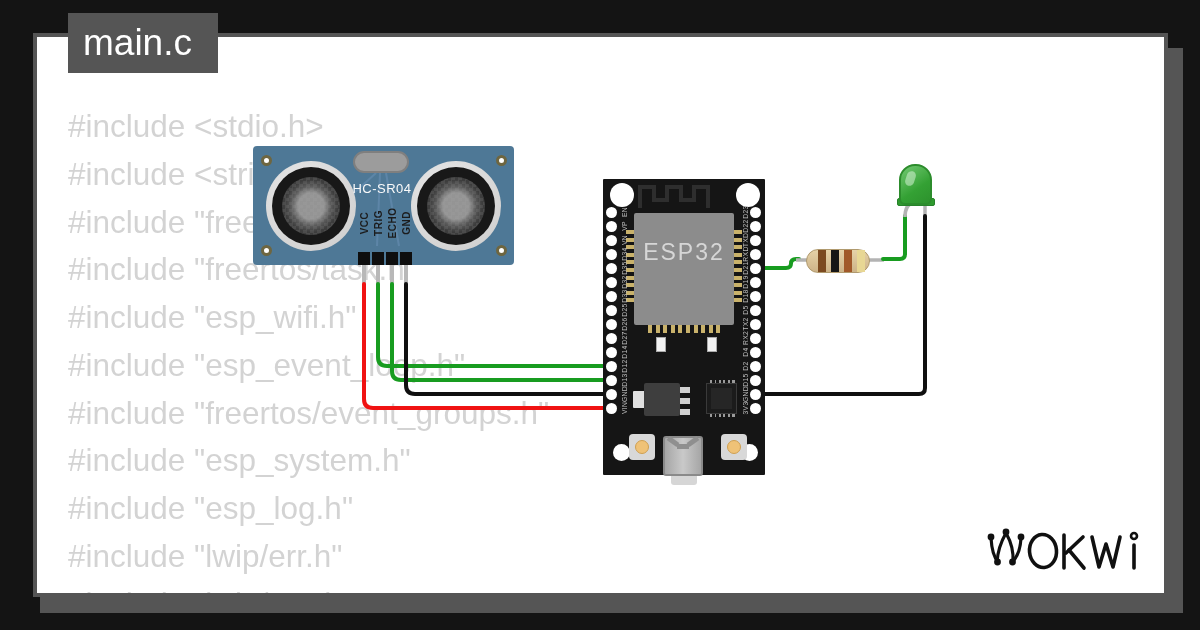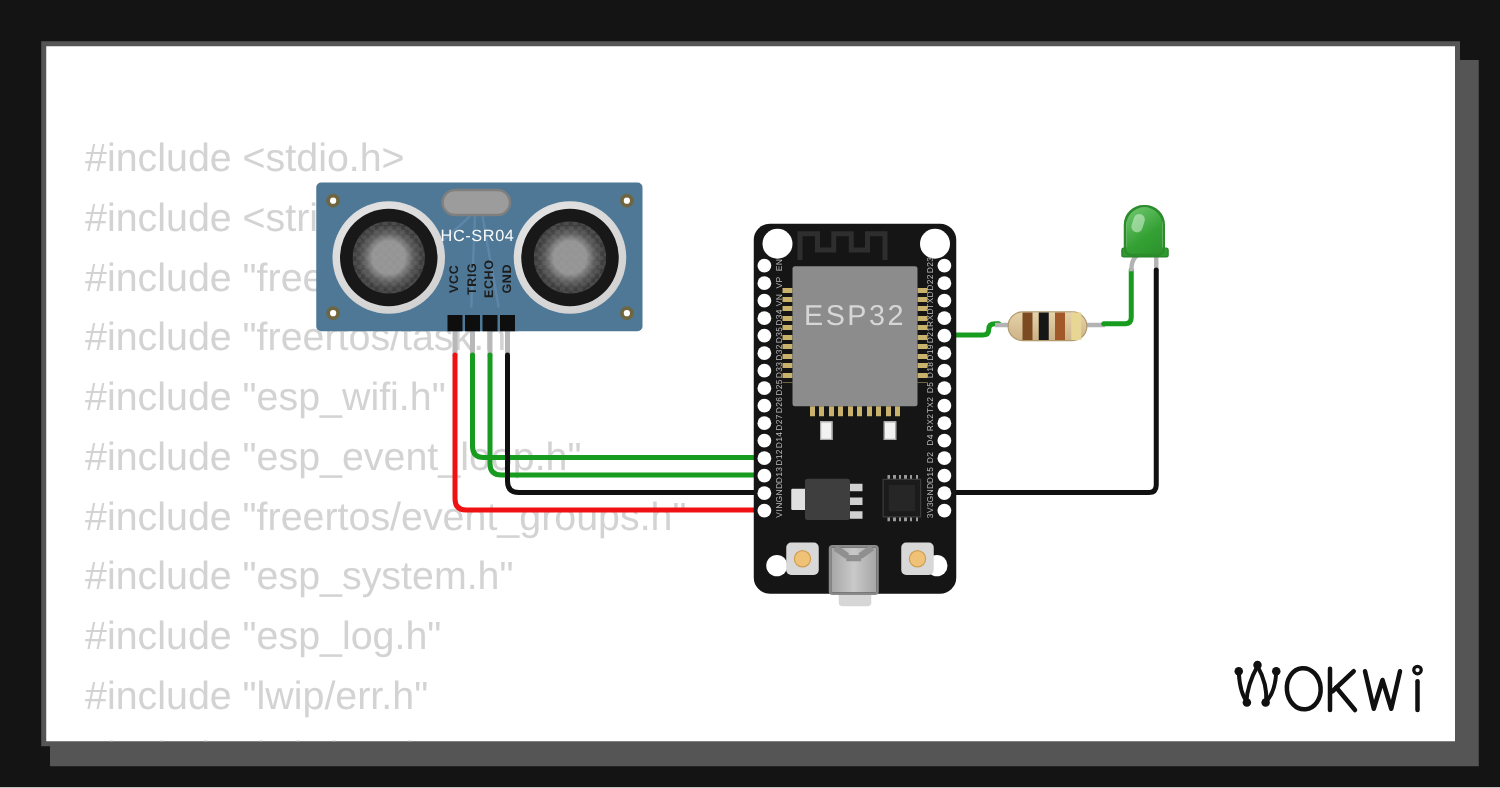--- a/index.html
+++ b/index.html
@@ -39,21 +39,21 @@
   .trans .mesh:after{content:"";position:absolute;inset:0;border-radius:50%;
          background:radial-gradient(circle,rgba(170,170,170,.8) 0 32%,rgba(150,150,150,.35) 48%,rgba(0,0,0,0) 64%);}
   .crystal{left:100px;top:5px;width:56px;height:22px;border-radius:11px;background:#9c9c9c;
            border:2px solid #7f7f7f;box-sizing:border-box;}
   .hc-label{left:94px;top:35px;width:70px;text-align:center;font-size:13px;color:#fafafa;letter-spacing:.5px;}
   .hc-pin{position:absolute;width:12px;height:13px;background:#0e0e0e;}
   .vlabel{position:absolute;transform:translate(-50%,-50%) rotate(-90deg);white-space:nowrap;}
   .hc-pin-label{font-size:10px;font-weight:600;color:#1c1c1c;letter-spacing:.5px;}
 
   
-  .esp32{left:603px;top:179px;width:162px;height:296px;background:#151515;border-radius:13px;}
+  .esp32{left:603px;top:179px;width:162px;height:296px;background:#151515;border-radius:1px;}
   .esp-hole{position:absolute;background:#fff;border-radius:50%;}
   .pin-hole{position:absolute;width:11px;height:11px;border-radius:50%;background:#fff;}
   .esp-pin-label{font-size:6.8px;font-weight:500;color:#bdbdbd;letter-spacing:.3px;}
   .module{left:31px;top:34px;width:100px;height:112px;background:#8c8c8c;border-radius:2px;}
   .module-label{width:100%;text-align:center;margin-top:26px;font-size:23px;color:#d6d6d6;letter-spacing:2px;}
   .stub-v{position:absolute;width:8px;background:repeating-linear-gradient(180deg,var(--gold-pin,#c9b26b) 0 4px,rgba(0,0,0,0) 4px 7.6px);}
   .stub-h{position:absolute;height:8px;background:repeating-linear-gradient(90deg,var(--gold-pin,#c9b26b) 0 4px,rgba(0,0,0,0) 4px 7.6px);}
   .cap{position:absolute;width:10px;height:15px;background:#f2f2f2;border:1px solid #aaa;box-sizing:border-box;}
   .reg-body{left:41px;top:204px;width:36px;height:33px;background:#3e3e3e;border-radius:2px;}
   .reg-tab{left:30px;top:212px;width:12px;height:17px;background:#e0e0e0;border-radius:1px;}
@@ -99,20 +99,21 @@
         <div class="code-line" style="top: 214.25px;">#include "freertos/task.h"</div>
         <div class="code-line" style="top: 262px;">#include "esp_wifi.h"</div>
         <div class="code-line" style="top: 309.75px;">#include "esp_event_loop.h"</div>
         <div class="code-line" style="top: 357.5px;">#include "freertos/event_groups.h"</div>
         <div class="code-line" style="top: 405.25px;">#include "esp_system.h"</div>
         <div class="code-line" style="top: 453px;">#include "esp_log.h"</div>
         <div class="code-line" style="top: 500.75px;">#include "lwip/err.h"</div>
         <div class="code-line" style="top: 548.5px;">#include "lwip/sys.h"</div>
       </div>
   </div>
+  <div class="abs tab">main.c</div>
 
   <svg class="abs wires" width="1200" height="630" viewBox="0 0 1200 630">
 
     <path class="w-leg" d="M364,263 V285"></path>
     <path class="w-leg" d="M378,263 V285"></path>
     <path class="w-leg" d="M392,263 V285"></path>
     <path class="w-leg" d="M406,263 V285"></path>
 
     <path class="w w-red" d="M364,284 V399 Q364,408 373,408 H606"></path>
     <path class="w w-green" d="M378,284 V357 Q378,366 387,366 H606"></path>

